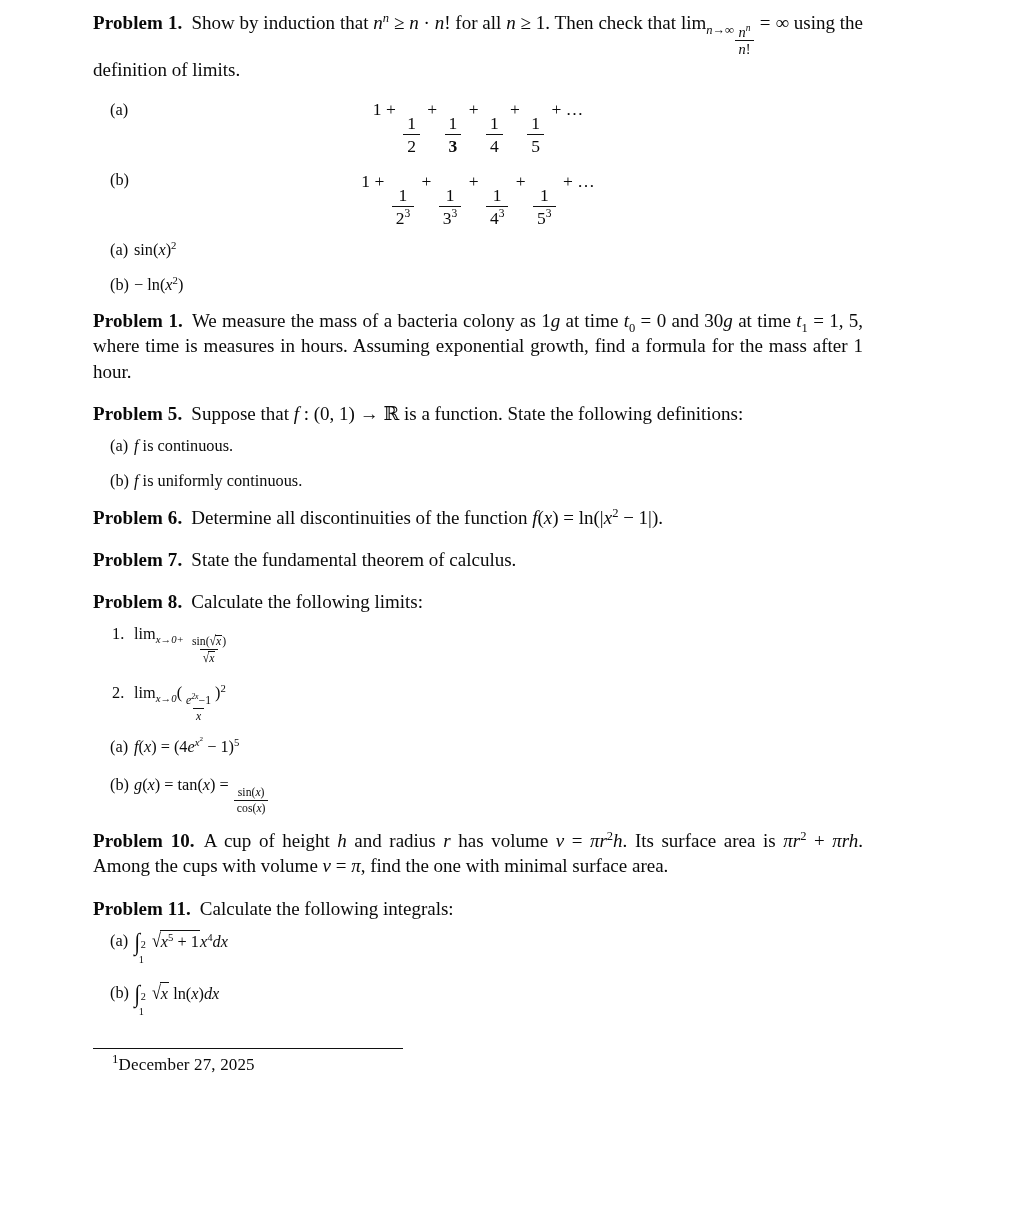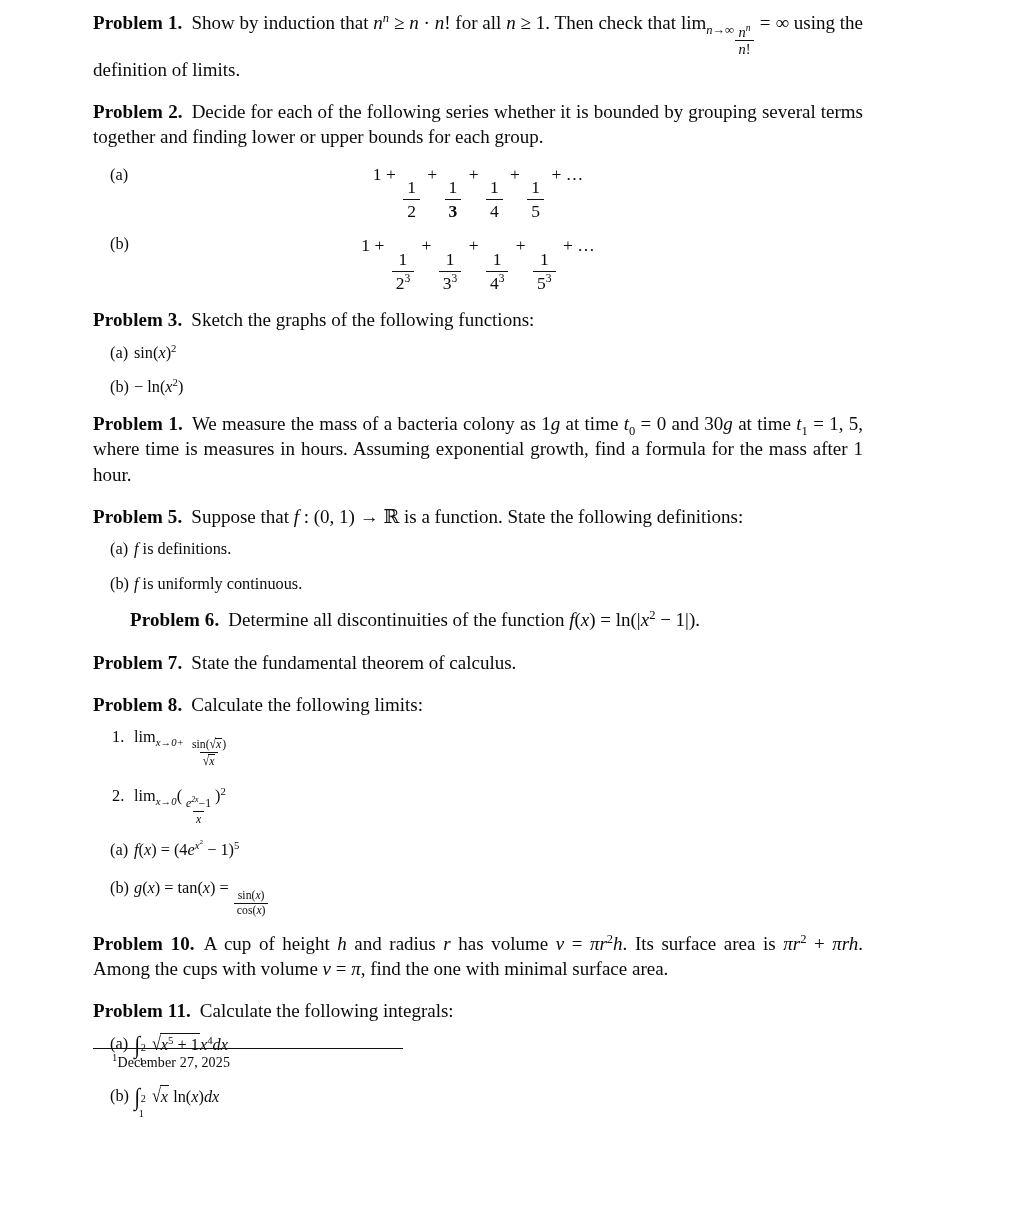--- a/index.html
+++ b/index.html
@@ -179,21 +179,21 @@
     top: 1048px;
     width: 770px;
   }
   .fnrule {
     width: 310px;
     height: 0;
     border-top: 1.1px solid #111;
     margin: 0 0 6px 0;
   }
   .fntext {
-    font-size: 14px;
+    font-size: 17px;
     padding-left: 19px;
     letter-spacing: 0.15px;
   }
   .fntext sup { font-size: 76%; }
 </style>
 </head>
 <body>
 
 <div id="page">
 
@@ -202,23 +202,20 @@
     <span class="m">n<sup class="it">n</sup></span> ≥ <span class="m">n</span> · <span class="m">n</span>!
     <span>for all</span> <span class="m">n</span> ≥ 1.
     <span>Then check that</span>
     <span><span class="mr">lim</span><sub class="it">n→∞</sub><span class="frac">
           <span class="num m">n<sup class="it">n</sup></span>
           <span class="den m">n<span class="up">!</span></span>
         </span> = ∞</span>
     <span>using the definition of limits.</span>
   </div>
 
-  <div class="para">
-    <span class="ptitle">Problem 2.</span><span class="gap"></span><span>Decide for each of the following series whether it is bounded by grouping several terms together and finding lower or upper bounds for each group.</span>
-  </div>
 
   <div class="items">
     <div class="item" style="margin-bottom:2px;">
       <span class="lbl">(a)</span>
     </div>
     <div class="display">
       1 +
       <span class="dfrac">
           <span class="num">1</span>
           <span class="den">2</span>
@@ -254,23 +251,20 @@
           <span class="num">1</span>
           <span class="den">4<sup>3</sup></span>
         </span> +
       <span class="dfrac">
           <span class="num">1</span>
           <span class="den">5<sup>3</sup></span>
         </span> + …
     </div>
   </div>
 
-  <div class="para" style="margin-top:14px;">
-    <span class="ptitle">Problem 3.</span><span class="gap"></span><span>Sketch the graphs of the following functions:</span>
-  </div>
   <div class="items">
     <div class="item">
       <span class="lbl">(a)</span>
       <span><span class="mr">sin</span>(<span class="m">x</span>)<sup>2</sup></span>
     </div>
     <div class="item">
       <span class="lbl">(b)</span>
       <span>− <span class="mr">ln</span>(<span class="m">x</span><sup>2</sup>)</span>
     </div>
   </div>
@@ -285,30 +279,30 @@
 
   <div class="para">
     <span class="ptitle">Problem 5.</span><span class="gap"></span><span>Suppose that</span>
     <span><span class="m">f</span> : (0, 1) → ℝ</span>
     <span>is a function. State the following definitions:</span>
   </div>
   <div class="items">
     <div class="item">
       <span class="lbl">(a)</span>
       <span class="m">f</span>
-      <span>is definitions.</span>
+      <span>is continuous.</span>
     </div>
     <div class="item">
       <span class="lbl">(b)</span>
       <span class="m">f</span>
       <span>is uniformly continuous.</span>
     </div>
   </div>
 
-  <div class="para block" style="margin-top:9px;margin-left:37px;">
+  <div class="para block" style="margin-top:9px;">
     <span class="ptitle">Problem 6.</span><span class="gap"></span><span>Determine all discontinuities of the function</span>
     <span><span class="m">f</span>(<span class="m">x</span>) = <span class="mr">ln</span>(|<span class="m">x</span><sup>2</sup> − 1|).</span>
   </div>
 
   <div class="para block">
     <span class="ptitle">Problem 7.</span><span class="gap"></span><span>State the fundamental theorem of calculus.</span>
   </div>
 
   <div class="para">
     <span class="ptitle">Problem 8.</span><span class="gap"></span><span>Calculate the following limits:</span>

